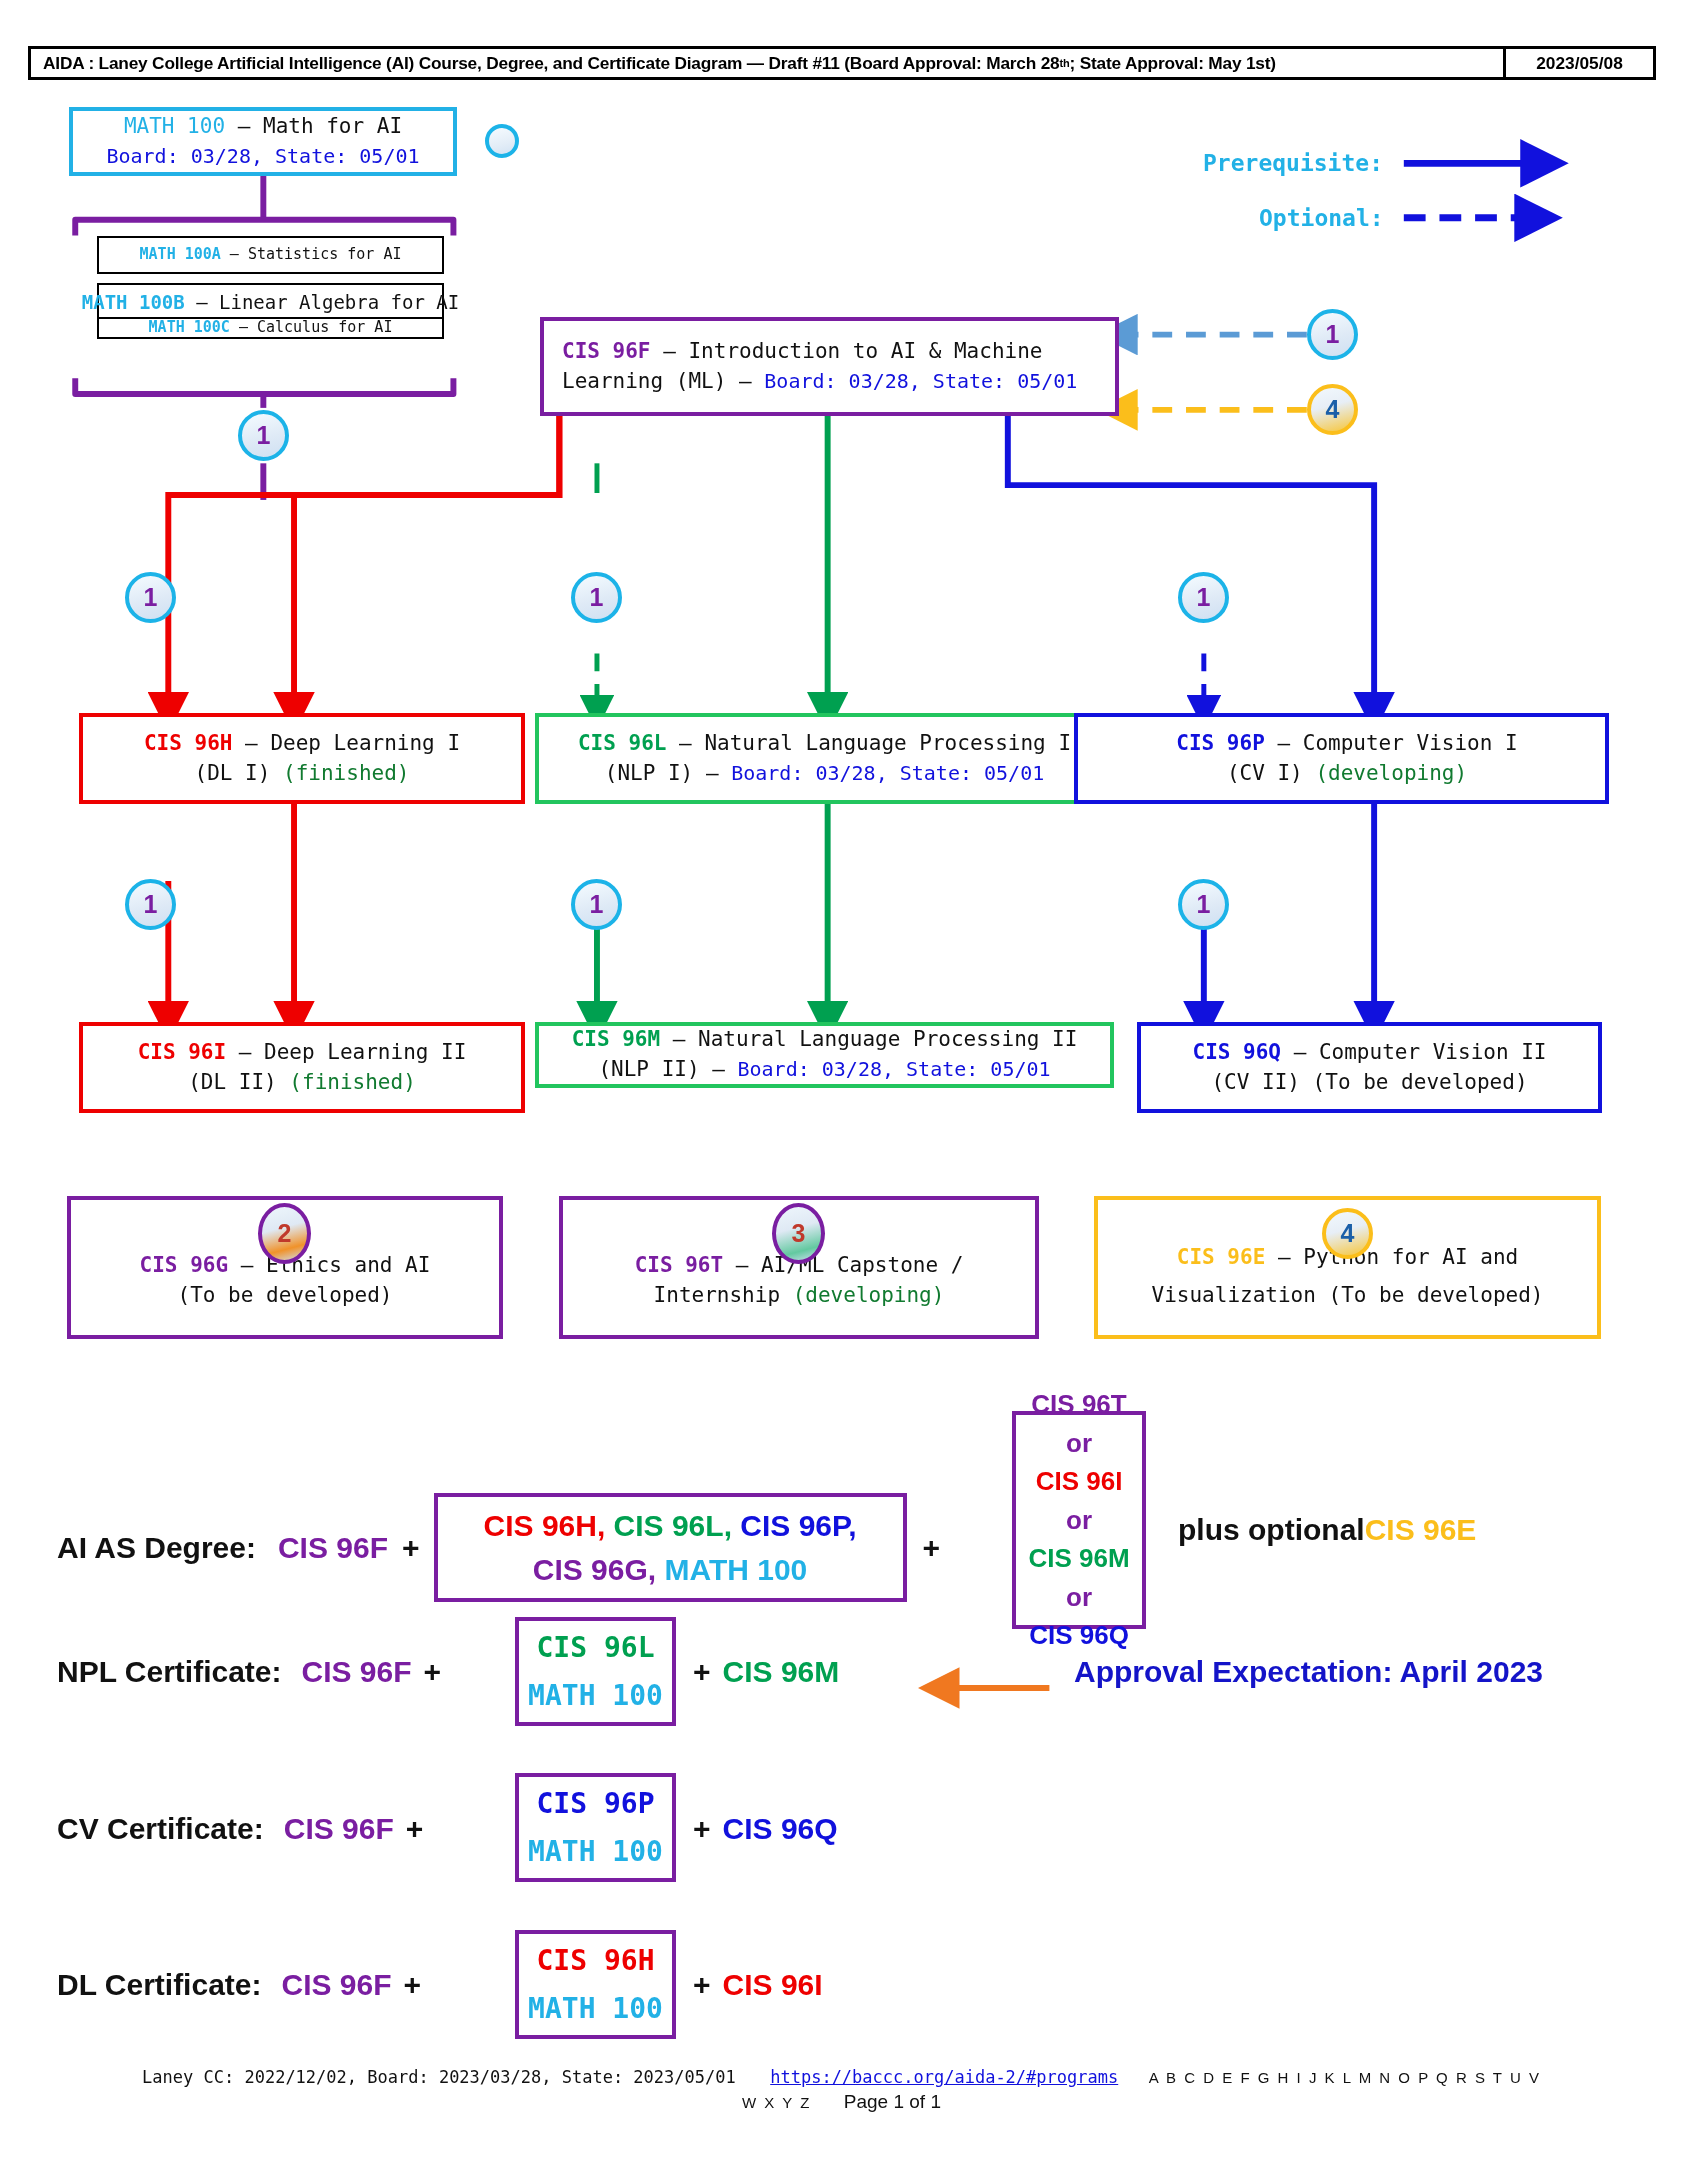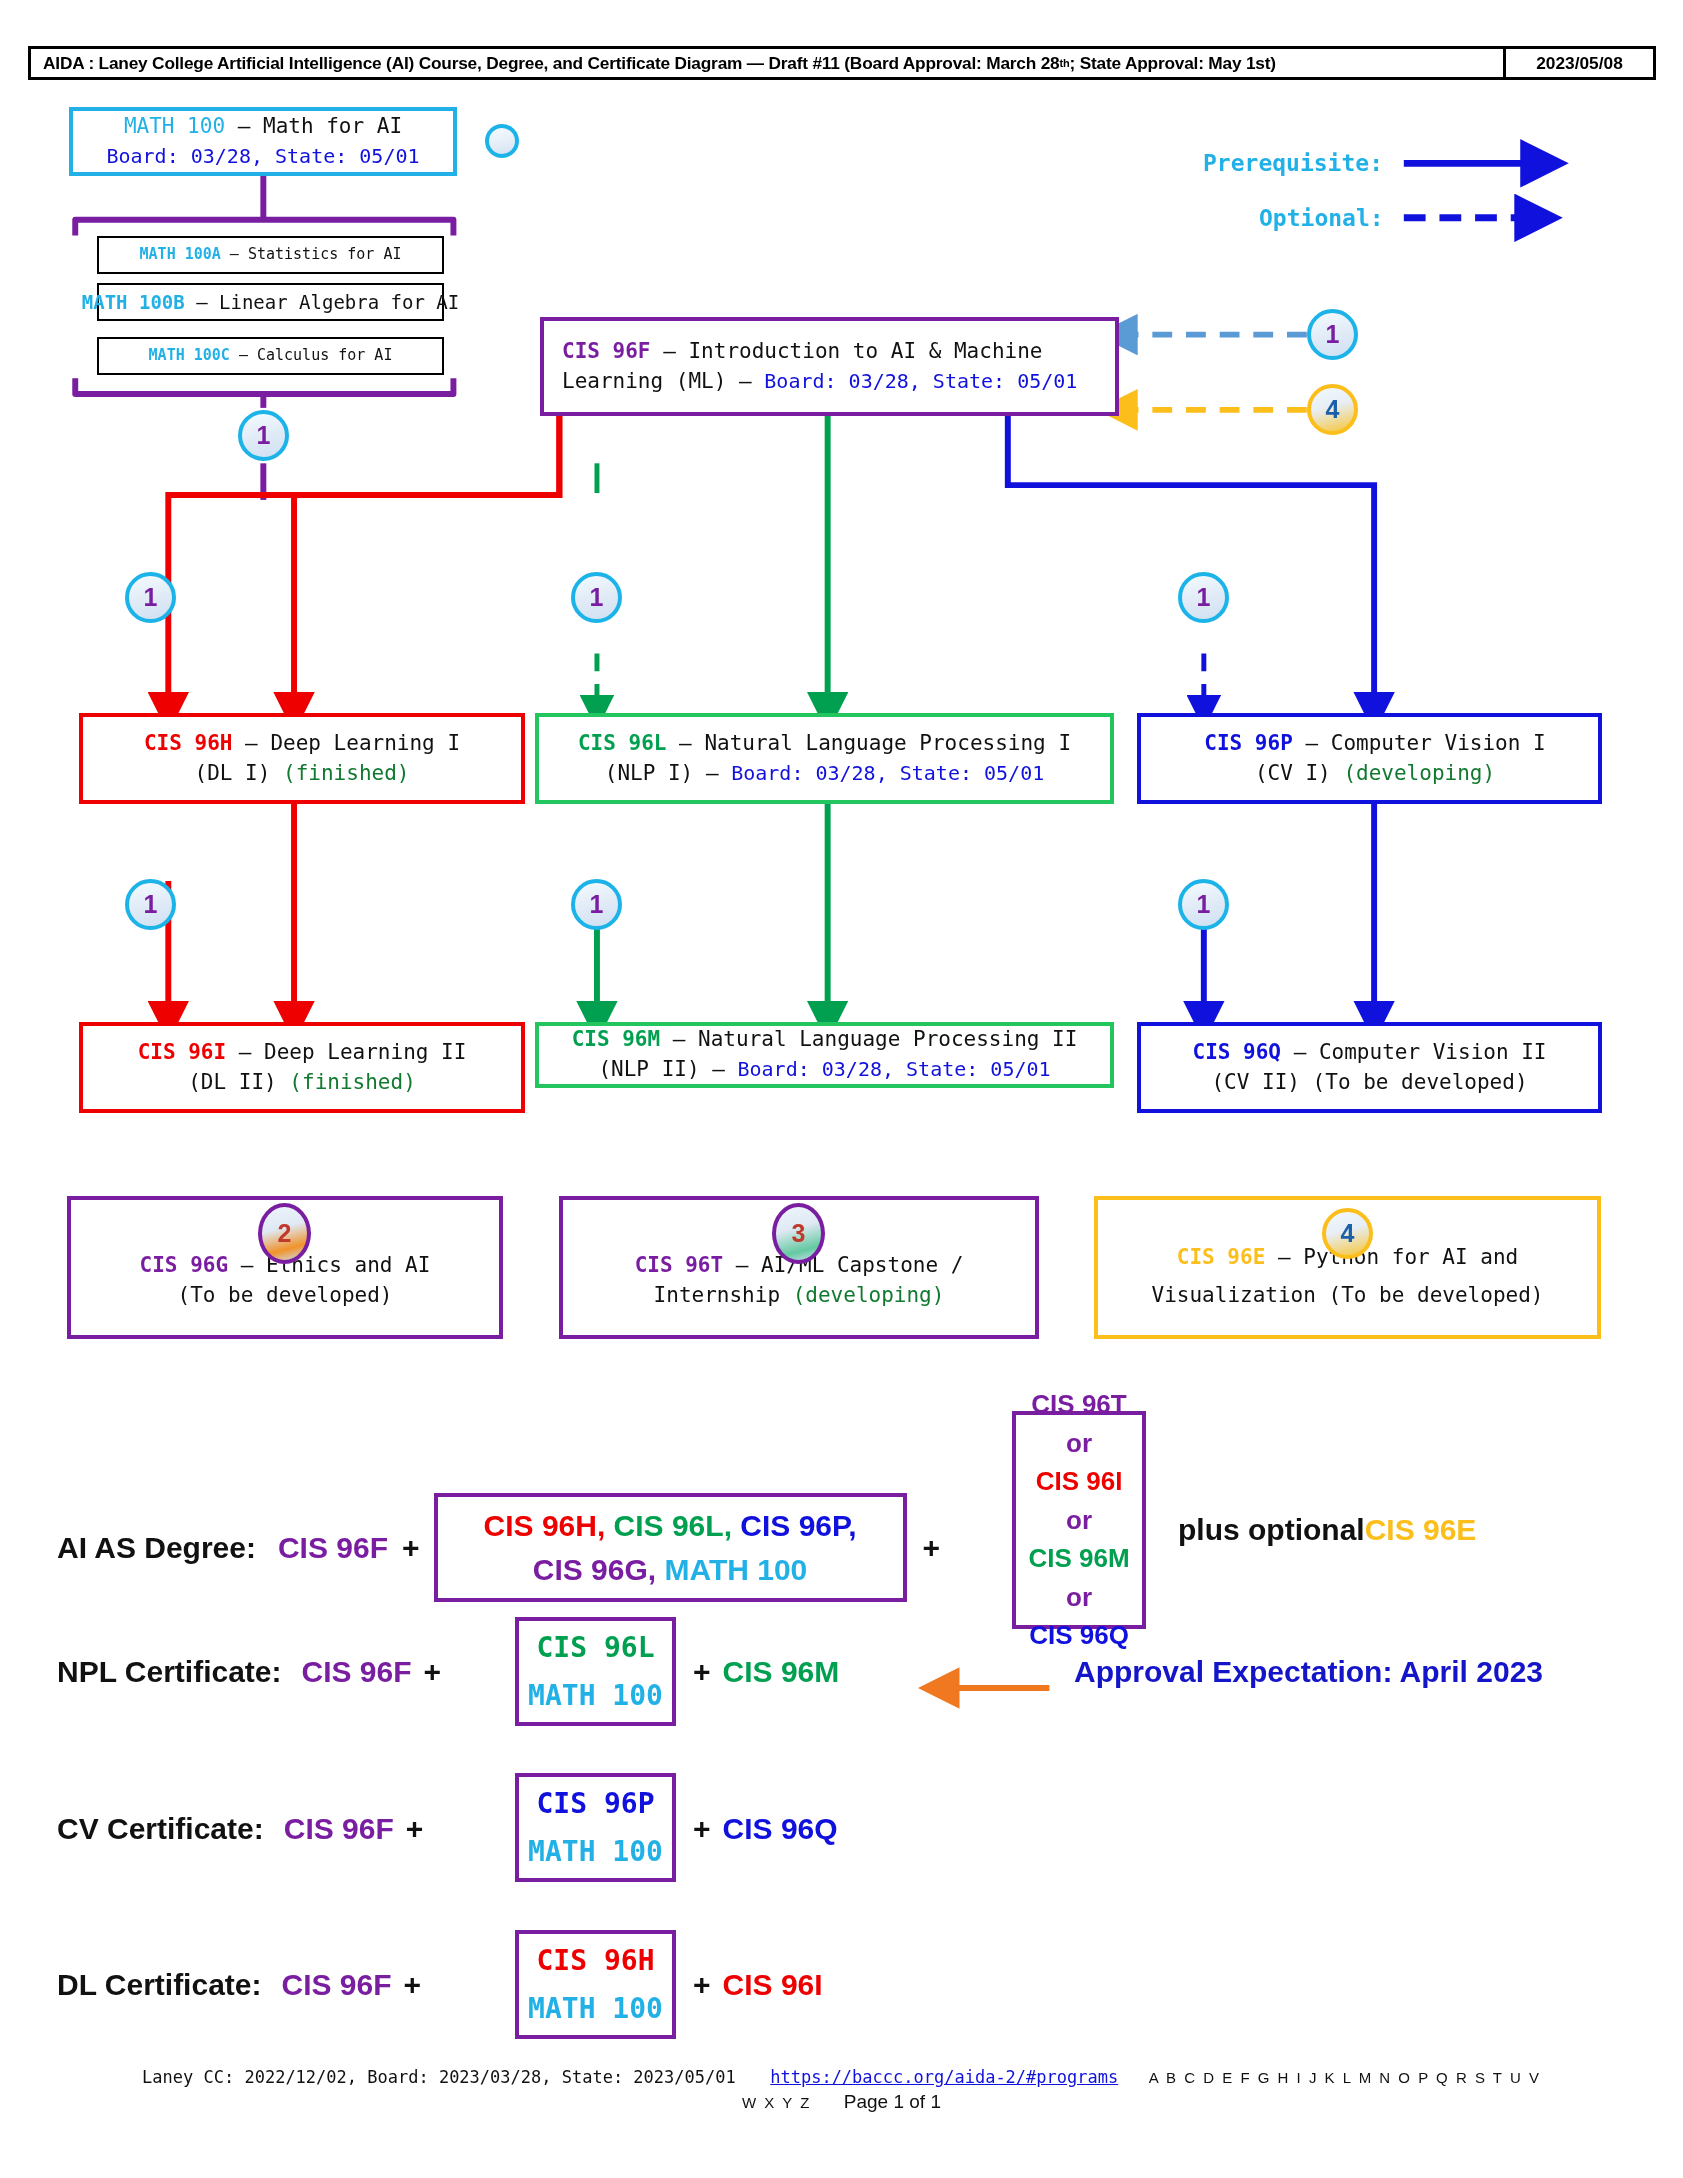--- a/index.html
+++ b/index.html
@@ -172,21 +172,21 @@
     <div class="ln c-blue" style="font-size:20px;">Board: 03/28, State: 05/01</div>
   </div>
   <div class="badge empty" style="left:485px;top:124px;"></div>
 
   <div class="box b-thin" style="left:97px;top:236px;width:347px;height:38px;font-size:15px;">
     <div class="ln"><span class="c-cyan" style="font-weight:700">MATH 100A</span><span class="c-black"> — </span><span class="c-black">Statistics for AI</span></div>
   </div>
   <div class="box b-thin" style="left:97px;top:283px;width:347px;height:38px;font-size:19px;">
     <div class="ln"><span class="c-cyan" style="font-weight:700">MATH 100B</span><span class="c-black"> — </span><span class="c-black">Linear Algebra for AI</span></div>
   </div>
-  <div class="box b-thin" style="left:97px;top:337px;width:347px;height:38px;font-size:15px;">
+  <div class="box b-thin" style="left:97px;top:317px;width:347px;height:22px;font-size:15px;">
     <div class="ln"><span class="c-cyan" style="font-weight:700">MATH 100C</span><span class="c-black"> — </span><span class="c-black">Calculus for AI</span></div>
   </div>
 
   <div class="badge cy" style="left:238px;top:410px;">1</div>
 
   <div class="box b-purple" style="left:540px;top:317px;width:579px;height:99px;font-size:21px;align-items:flex-start;padding-left:18px;">
     <div class="ln"><span class="c-purple" style="font-weight:700">CIS 96F</span><span class="c-black"> — </span><span class="c-black">Introduction to AI &amp; Machine</span></div>
     <div class="ln"><span class="c-black">Learning (ML) — </span><span class="c-blue" style="font-size:20px;">Board: 03/28, State: 05/01</span></div>
   </div>
 
@@ -204,21 +204,21 @@
   <div class="box b-red" style="left:79px;top:713px;width:446px;height:91px;font-size:21px;">
     <div class="ln"><span class="c-red" style="font-weight:700">CIS 96H</span><span class="c-black"> — </span><span class="c-black">Deep Learning I</span></div>
     <div class="ln"><span class="c-black">(DL I) </span><span class="c-dkgreen">(finished)</span></div>
   </div>
 
   <div class="box b-green" style="left:535px;top:713px;width:579px;height:91px;font-size:21px;">
     <div class="ln"><span class="c-green" style="font-weight:700">CIS 96L</span><span class="c-black"> — </span><span class="c-black">Natural Language Processing I</span></div>
     <div class="ln"><span class="c-black">(NLP I) — </span><span class="c-blue" style="font-size:20px;">Board: 03/28, State: 05/01</span></div>
   </div>
 
-  <div class="box b-blue" style="left:1137px;top:713px;width:465px;height:91px;font-size:21px;padding-left:11px;">
+  <div class="box b-blue" style="left:1074px;top:713px;width:535px;height:91px;font-size:21px;padding-left:11px;">
     <div class="ln"><span class="c-blue" style="font-weight:700">CIS 96P</span><span class="c-black"> — </span><span class="c-black">Computer Vision I</span></div>
     <div class="ln"><span class="c-black">(CV I) </span><span class="c-dkgreen">(developing)</span></div>
   </div>
 
   <div class="box b-red" style="left:79px;top:1022px;width:446px;height:91px;font-size:21px;">
     <div class="ln"><span class="c-red" style="font-weight:700">CIS 96I</span><span class="c-black"> — </span><span class="c-black">Deep Learning II</span></div>
     <div class="ln"><span class="c-black">(DL II) </span><span class="c-dkgreen">(finished)</span></div>
   </div>
 
   <div class="box b-green" style="left:535px;top:1022px;width:579px;height:66px;font-size:21px;">

